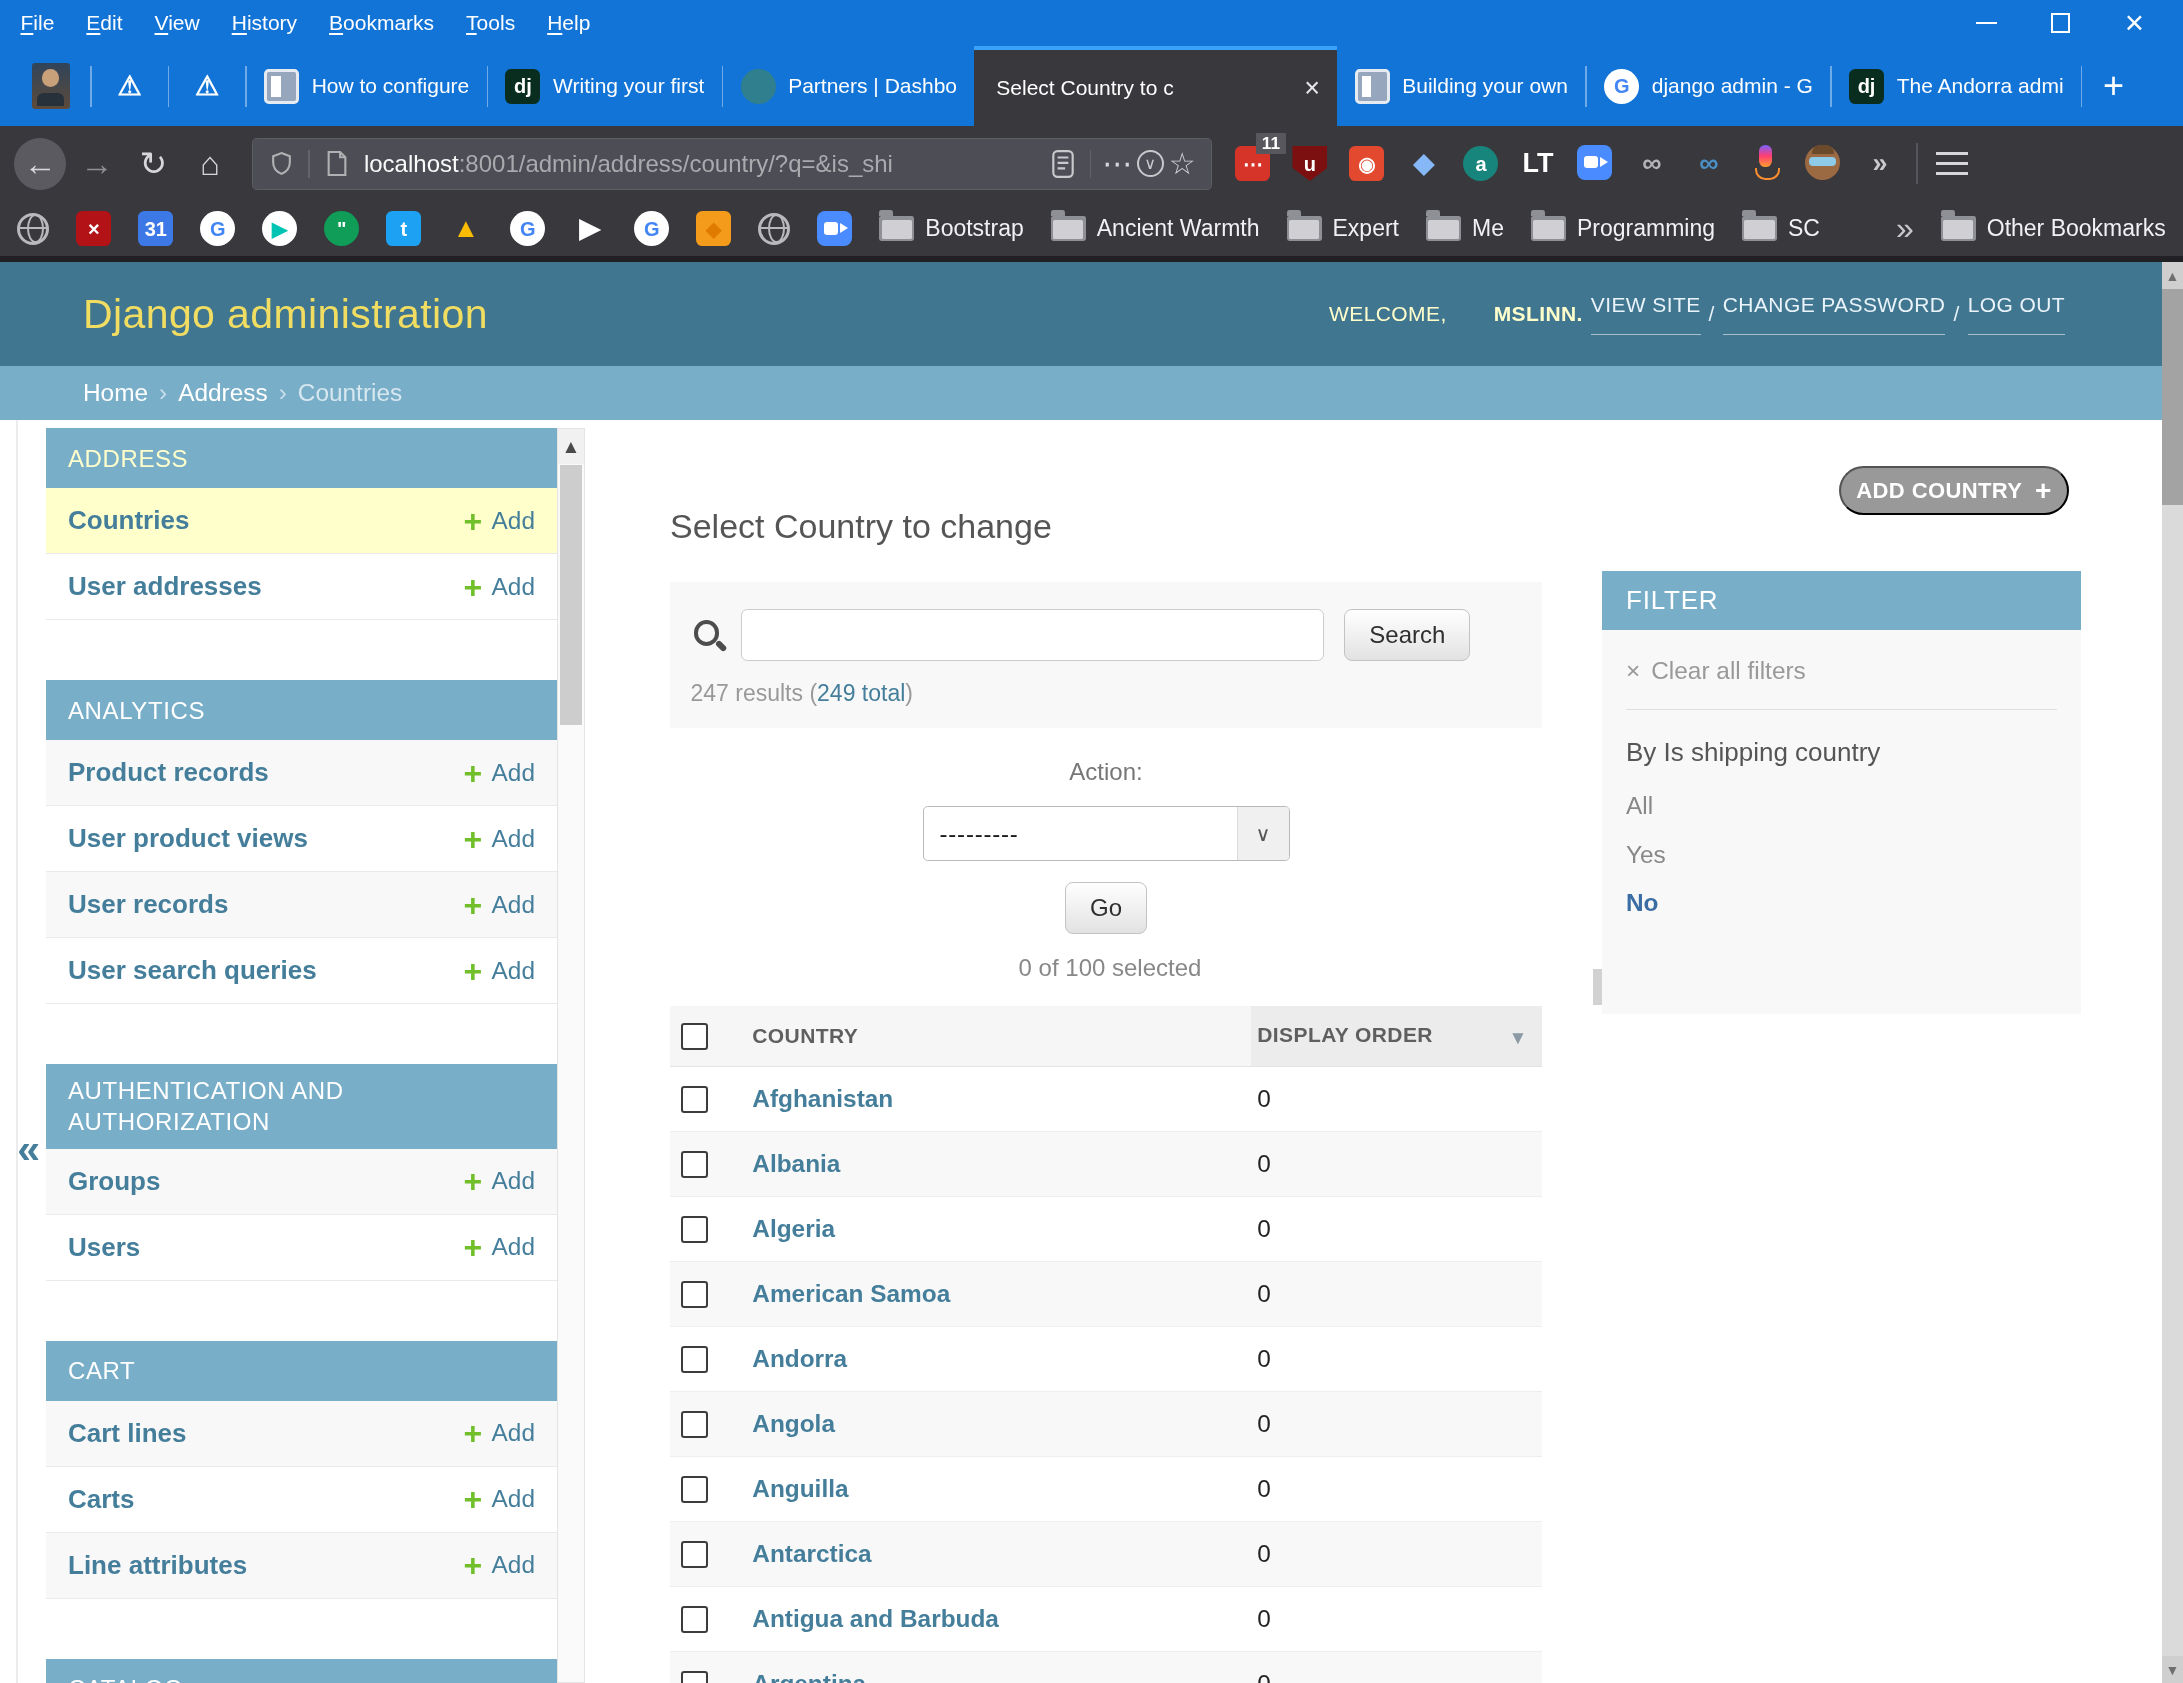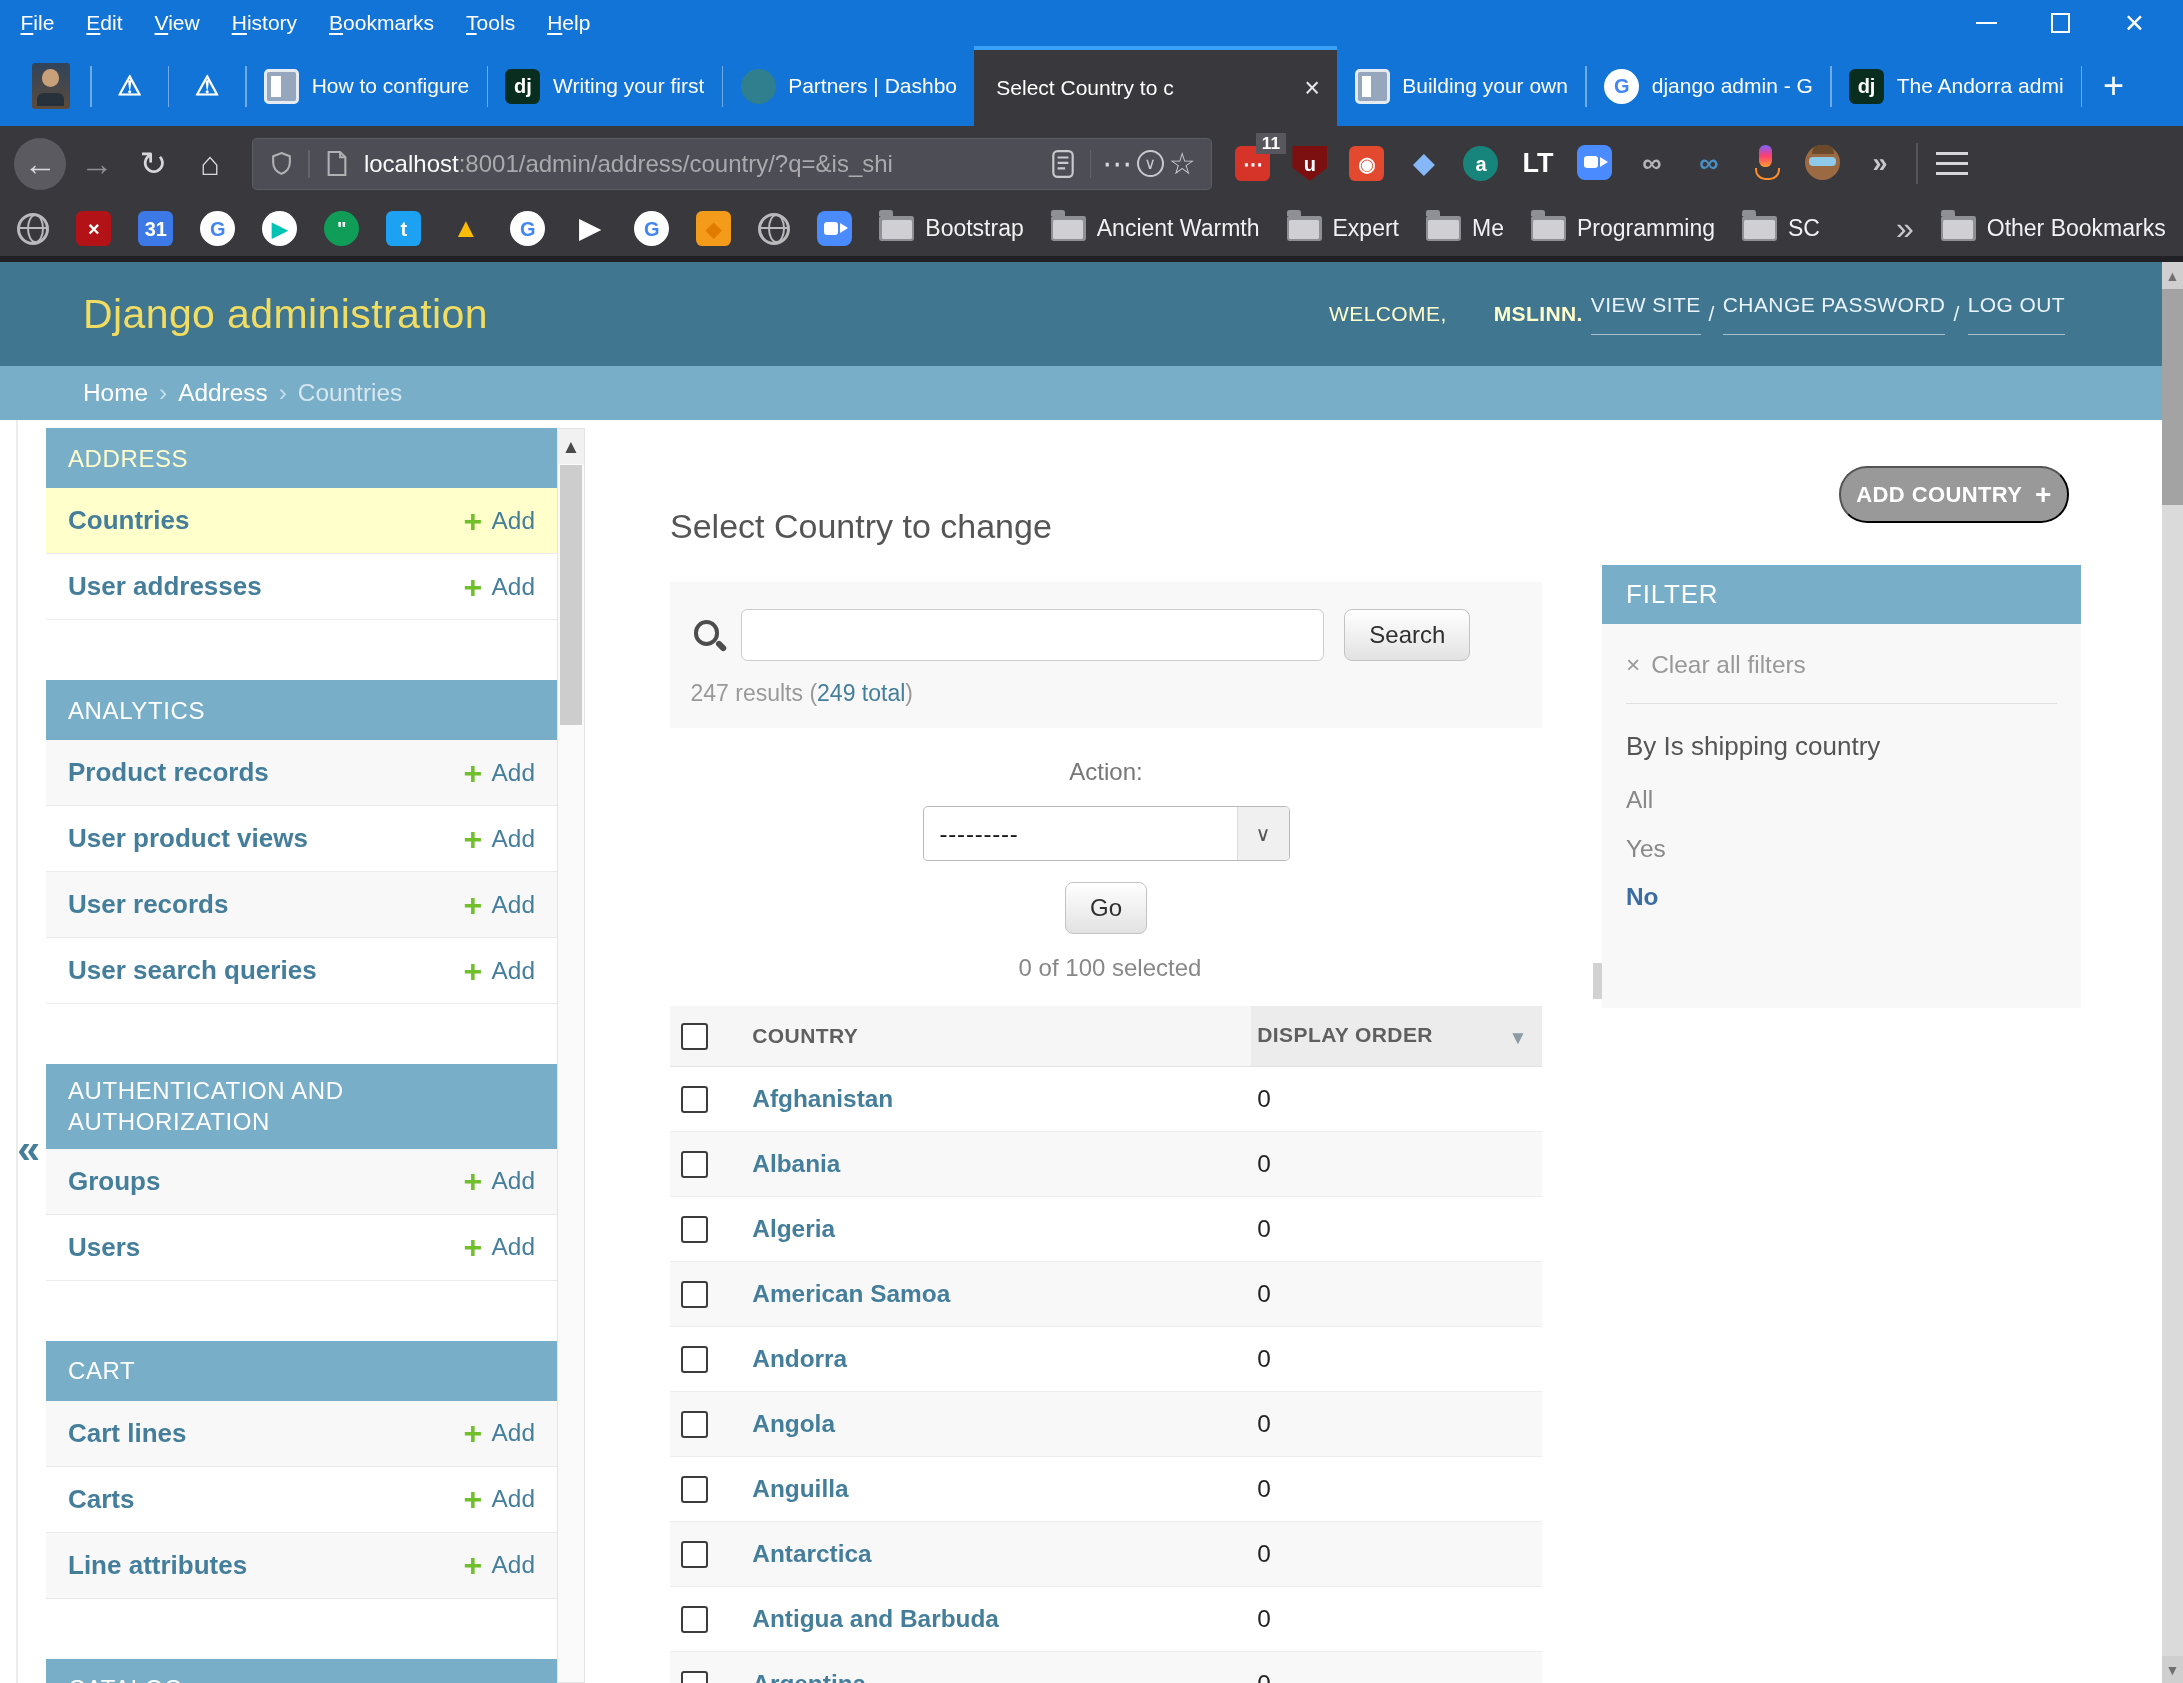--- a/index.html
+++ b/index.html
@@ -123,21 +123,21 @@
   .sb-add { margin-left:auto; display:flex; align-items:center; gap:9.5px; text-decoration:none; }
   .sb-add .plus { color:#70bf2b; font-size:32px; font-weight:bold; line-height:1; }
   .sb-add .addlbl { color:#447e9b; font-size:24.4px; }
   .sb-scroll { position:absolute; left:557px; top:8px; height:1255px; width:28px; background:#fafafa; border:0.8px solid #e4e4e4; }
   .sb-scroll-up { height:35px; display:flex; align-items:center; justify-content:center; color:#4a4a4a; font-size:19px; background:#f1f1f1; }
   .sb-scroll-thumb { position:absolute; top:36px; left:2.4px; right:2.4px; height:260px; background:#cdcdcd; }
 
   
   .main { position:absolute; left:670px; top:43px; width:872px; }
   .main h1 { font-size:34px; font-weight:400; color:#555; margin-bottom:36px;margin-top:44px; }
-  .add-btn { position:absolute; left:1839px; top:46px; width:230px; height:57px; border-radius:28px;
+  .add-btn { position:absolute; left:1839px; top:46px; width:230px; height:49px; border-radius:28px;
     background:#999; color:#fff; font-size:22px; font-weight:bold; letter-spacing:0.4px;
     display:flex; align-items:center; justify-content:center; gap:12.6px; }
   .add-btn .plus { font-size:28px; }
 
   .search-module { background:#f8f8f8; padding:27px 20.5px 20.5px 20.5px; margin-bottom:27px; }
   .search-row { display:flex; align-items:center; }
   .mag { width:33px; height:33px; position:relative; flex:none; margin-right:17.3px; }
   .mag::before { content:""; position:absolute; top:1.6px; left:3.2px; width:17.3px; height:17.3px; border:4.7px solid #4d4d4d; border-radius:50%; }
   .mag::after { content:""; position:absolute; left:24px; top:24px; width:12px; height:6.3px; background:#4d4d4d;
     transform:rotate(45deg); border-radius:3.2px; }
@@ -165,21 +165,21 @@
   .changelist th.col-order { background:#ececec; }
   .sort-arrow { float:right; color:#8b9aa5; font-size:19px; margin-right:8px; margin-top:4.7px; }
   .changelist td { height:65px; border-top:0.8px solid #eee; padding:0 6.3px; font-size:24.4px; }
   .changelist tr:nth-child(even) td { background:#f8f8f8; }
   .changelist td.cell-check { padding-left:11px; }
   .changelist td a { color:#447e9b; font-weight:bold; text-decoration:none; }
   .cbx { display:inline-block; width:27px; height:27px; border:2.4px solid #3c3c3c; border-radius:3.2px; background:#fff; vertical-align:middle; }
   .cell-order { color:#222; }
 
   
-  .filter-panel { position:absolute; left:1602px; top:145px; width:479px; }
+  .filter-panel { position:absolute; left:1602px; top:151px; width:479px; }
   .filter-header { background:#79aec8; color:#fff; font-size:26px; letter-spacing:0.8px; padding:14px 24px; }
   .filter-body { background:#f8f8f8; padding:27px 24px 76px 24px; position:relative; }
   .filter-clear { display:flex; align-items:center; gap:11px; color:#999; font-size:24.4px; }
   .filter-divider { border-bottom:1.6px solid #e0e0e0; margin:24px 0 27px 0; }
   .filter-group-title { font-size:26px; color:#555; margin-bottom:24px; }
   .filter-option { font-size:24.4px; color:#888; margin-bottom:20.5px; }
   .filter-option.selected { color:#3b6da5; font-weight:bold; }
   .filter-marker { position:absolute; left:-9.5px; top:339px; width:9.5px; height:36px; background:#d2d2d2; }
 
   

